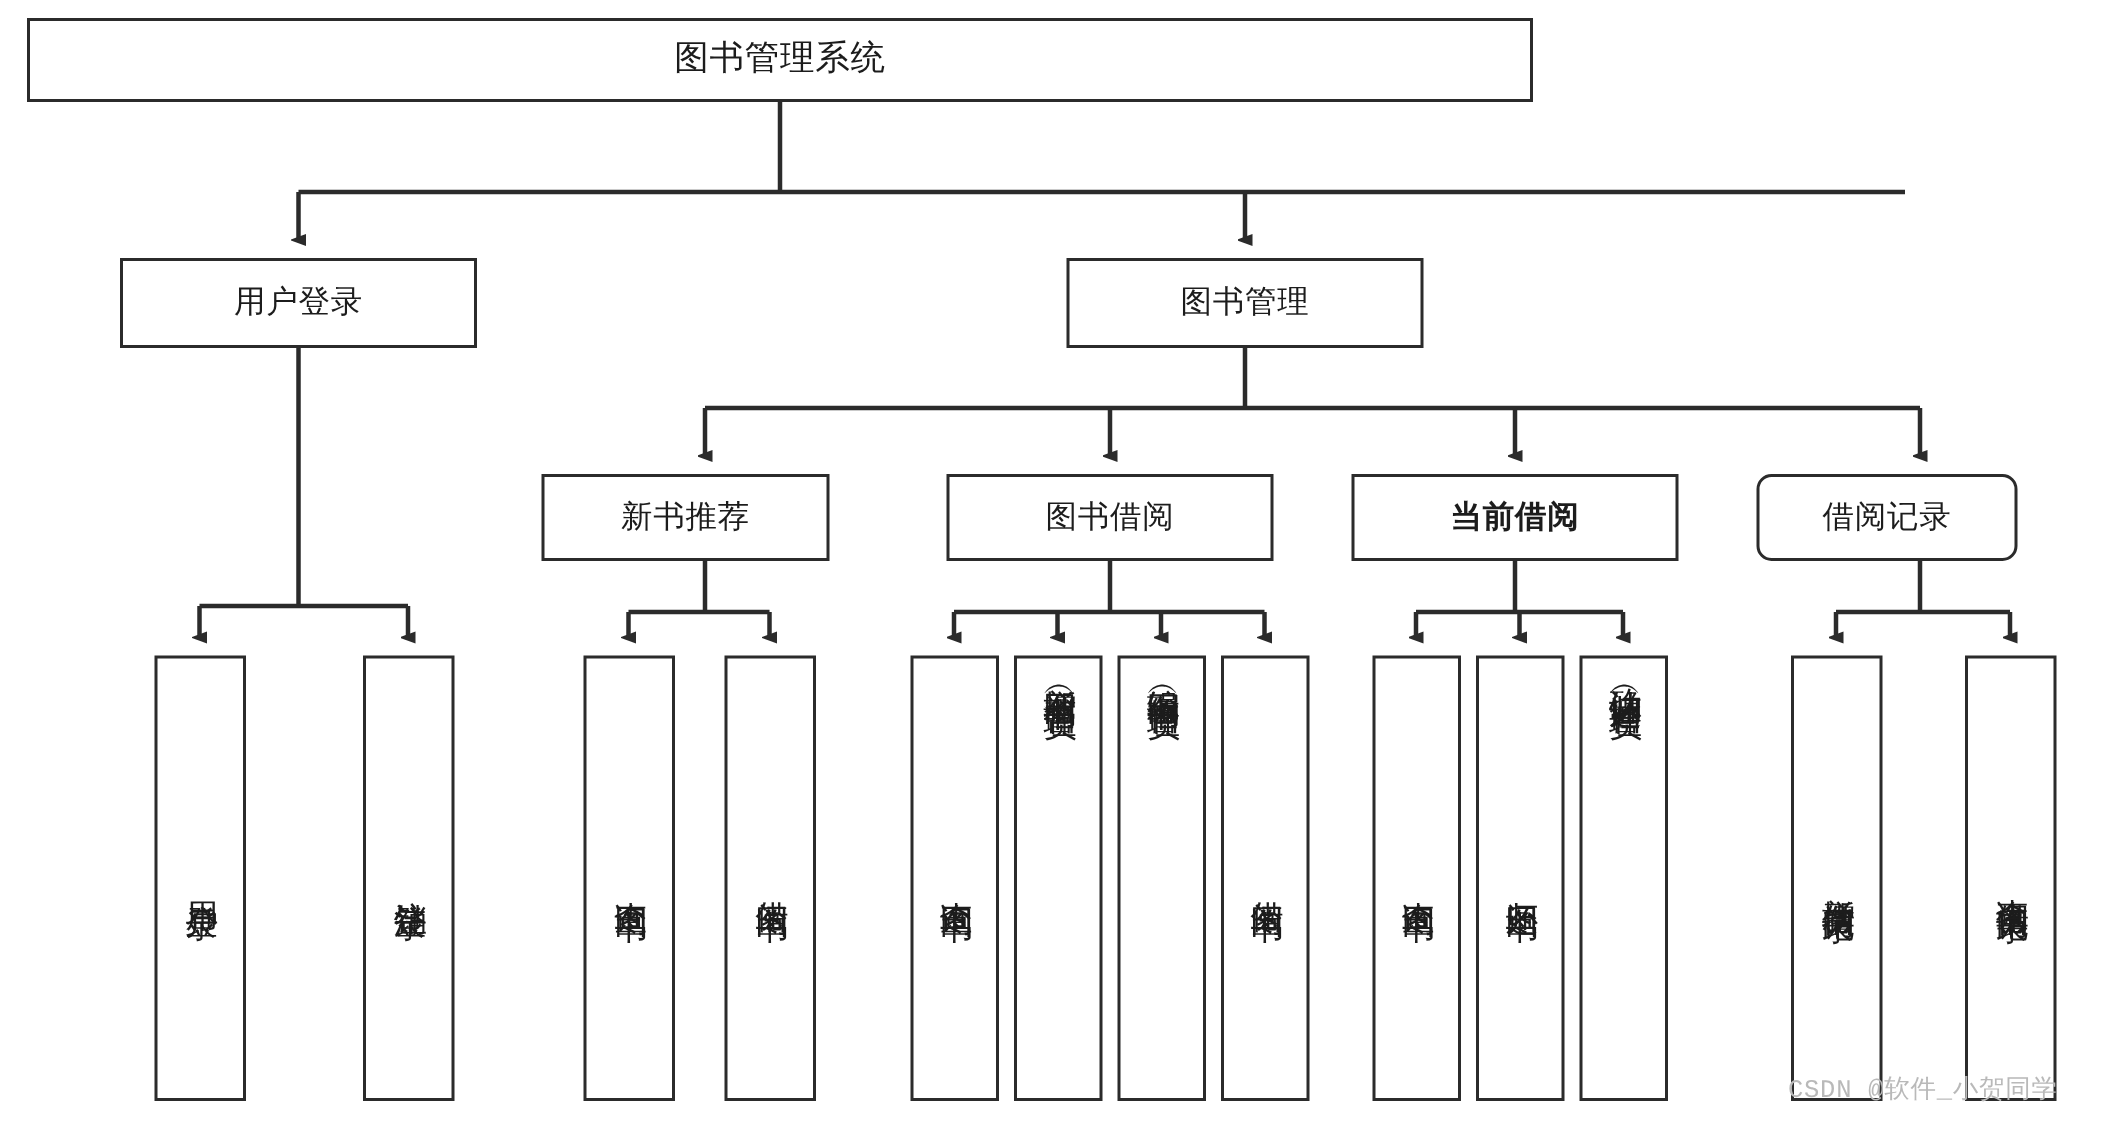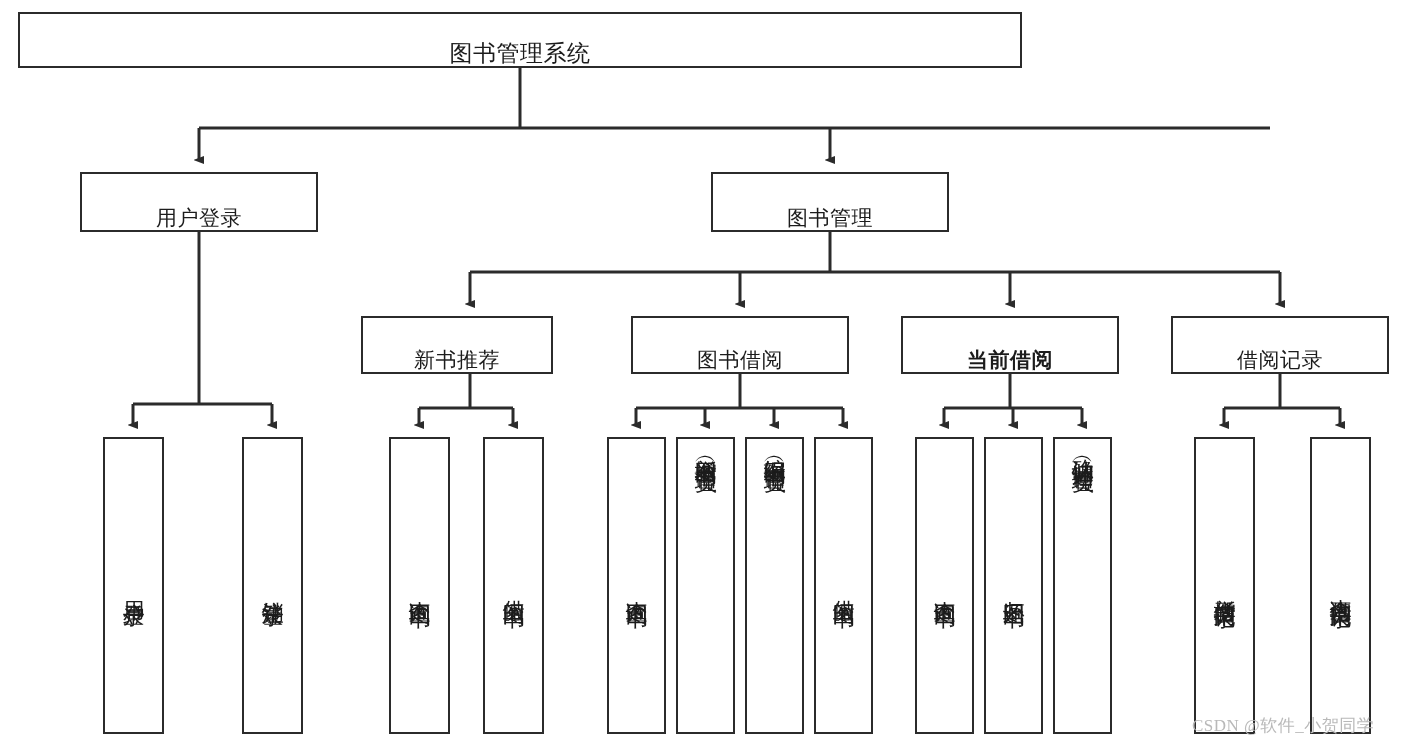--- a/index.html
+++ b/index.html
@@ -23,21 +23,21 @@
     width: 1405px;
     height: 747px;
     pointer-events: none;
   }
   .node {
     position: absolute;
     box-sizing: border-box;
     border: 2px solid #2b2b2b;
     background: #ffffff;
     display: flex;
-    align-items: flex-end;
+    align-items: center;
     justify-content: center;
     color: #1c1c1c;
     text-align: center;
   }
   .node.h {
     
     font-size: 21px;
     line-height: 1.1;
     letter-spacing: 0.5px;
   }
@@ -71,21 +71,21 @@
     align-items: center;
   }
   #watermark {
     position: absolute;
     left: 1192px;
     top: 714px;
     font-size: 17px;
     color: #b9b9b9;
     white-space: nowrap;
     letter-spacing: 0.5px;
-    font-family: Liberation Serif, serif;
+    font-family: Liberation Mono, monospace;
   }
 </style>
 </head>
 <body>
 
 <div id="canvas">
 
   <svg id="wires" viewBox="0 0 1405 747" xmlns="http://www.w3.org/2000/svg">
     <defs>
       <marker id="arrow" markerWidth="10" markerHeight="10" refX="5" refY="5" orient="auto" markerUnits="userSpaceOnUse">
@@ -150,21 +150,21 @@
 
   <div class="node h" id="node-l3-0" style="left: 361px; top: 316px; width: 192px; height: 58px;">
     <span>新书推荐</span>
   </div>
   <div class="node h" id="node-l3-1" style="left: 631px; top: 316px; width: 218px; height: 58px;">
     <span>图书借阅</span>
   </div>
   <div class="node h" id="node-l3-2" style="left: 901px; top: 316px; width: 218px; height: 58px; font-weight: bold;">
     <span>当前借阅</span>
   </div>
-  <div class="node h" id="node-l3-3" style="left: 1171px; top: 316px; width: 218px; height: 58px;">
+  <div class="node h" id="node-l3-3" style="left: 1171px; top: 316px; width: 174px; height: 58px; border-radius: 10px;">
     <span>借阅记录</span>
   </div>
 
   <div class="leaf center" id="leaf-0" style="left: 103px; top: 437px; width: 61px; height: 297px;">
     <span class="vtext">用户登录</span>
   </div>
   <div class="leaf center" id="leaf-1" style="left: 242px; top: 437px; width: 61px; height: 297px;">
     <span class="vtext">注销登录</span>
   </div>
   <div class="leaf center" id="leaf-2" style="left: 389px; top: 437px; width: 61px; height: 297px;">

